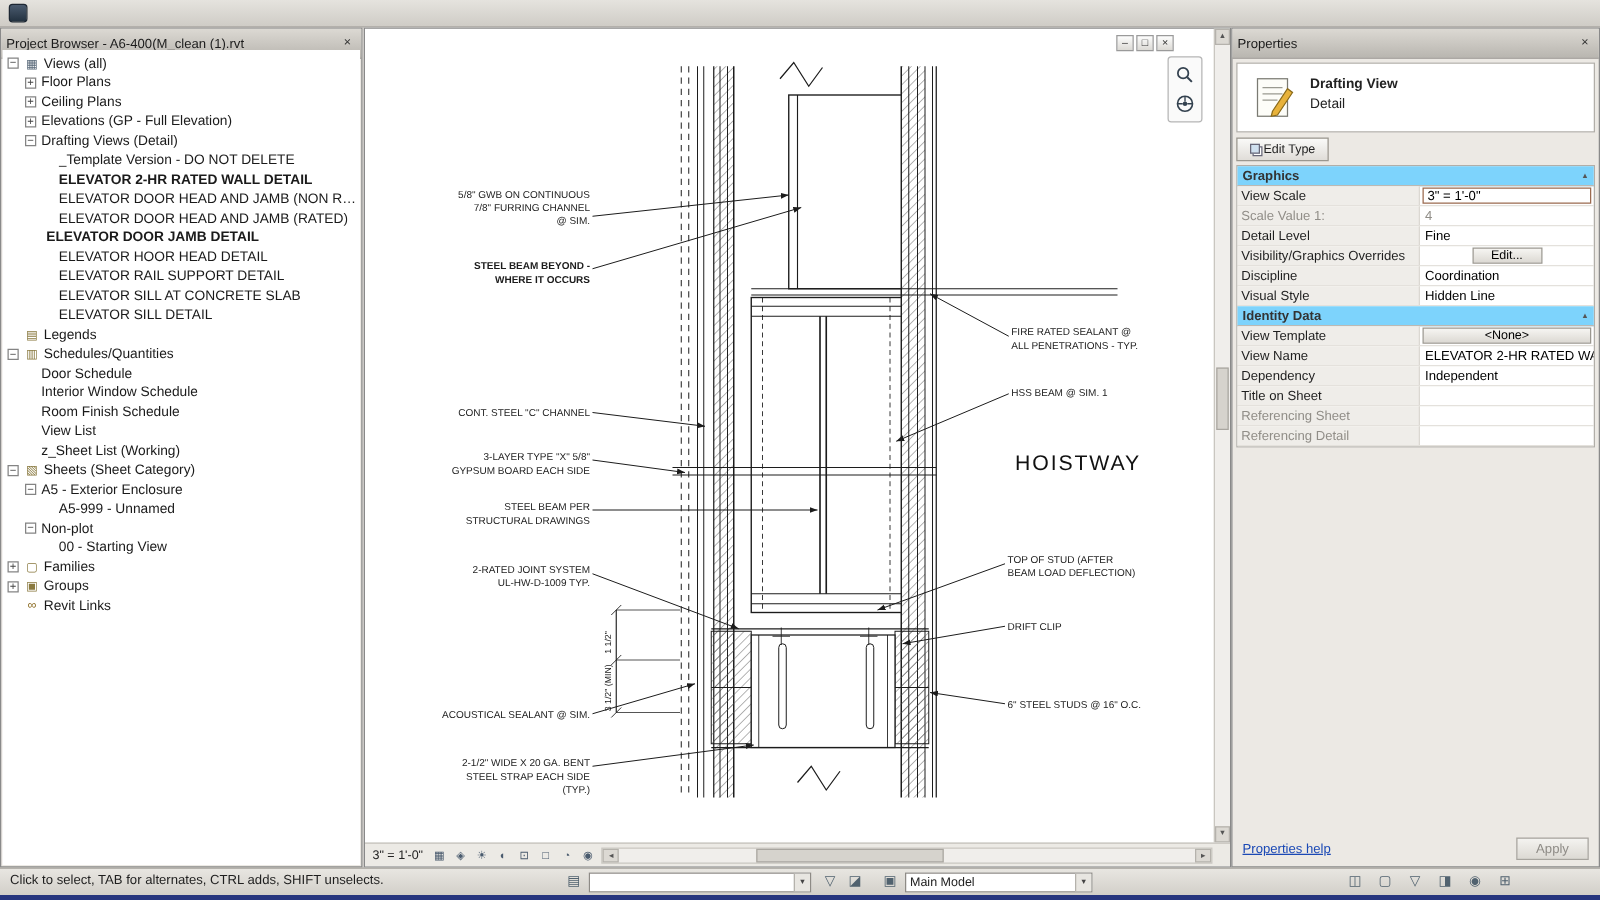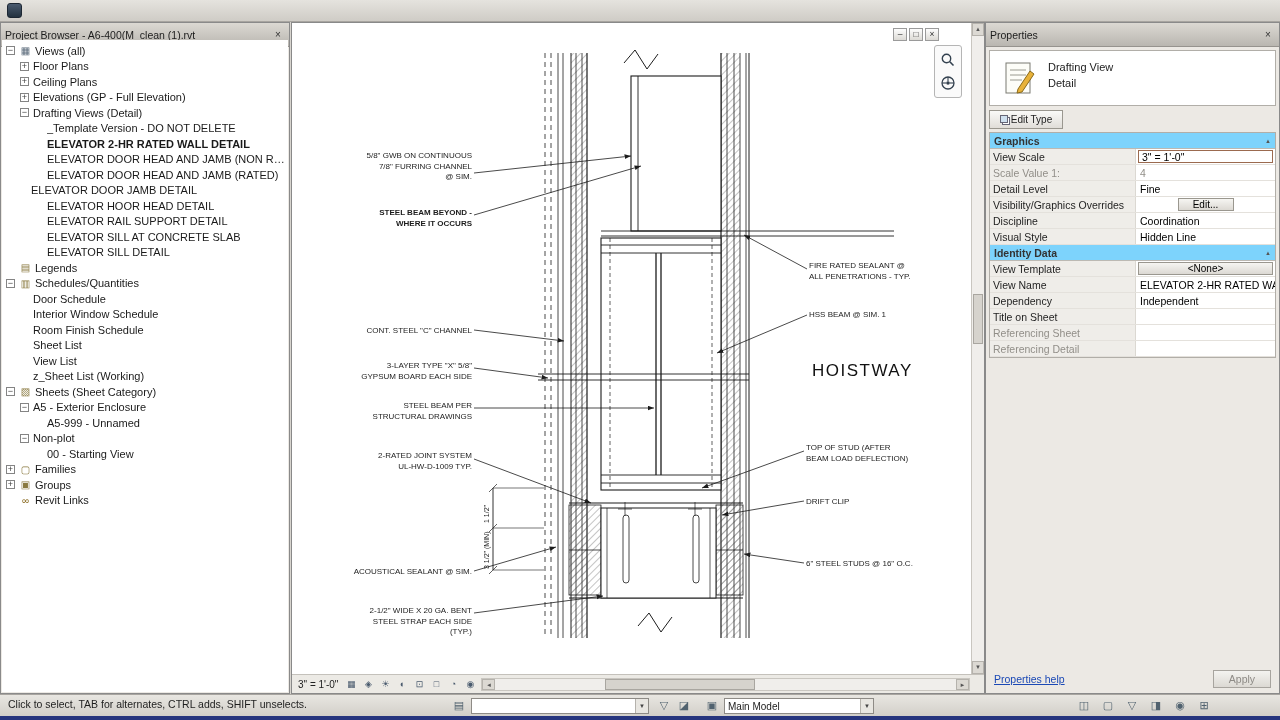--- a/index.html
+++ b/index.html
@@ -68,21 +68,21 @@
   .vb-icon { width:16px; height:15px; font-size:9px; line-height:14px; text-align:center; color:#4a5b6e; }
   .hscroll { flex:1; display:flex; height:13px; margin:0 1px; background:#f0eeeb; border:1px solid #c9c6c0; }
   .hbtn { width:13px; flex:none; background:#dcd9d3; border:1px solid #b5b2ac; font-size:6px;
     line-height:10px; text-align:center; color:#555; }
   .htrack { flex:1; position:relative; }
   .hthumb { position:absolute; top:0; bottom:0; left:110px; width:150px; background:#d6d3cd; border:1px solid #a9a6a0; }
   .corner { width:13px; height:100%; flex:none; }
 
   
   .type-selector { margin:3px; height:56px; background:#fff; border:1px solid #b1aea8; position:relative; }
-  .ts-family { position:absolute; left:58px; top:10px; font-size:11px; color:#222; }
+  .ts-family { position:absolute; left:58px; top:10px; font-size:11px; color:#222;font-weight:bold; }
   .ts-type { position:absolute; left:58px; top:26px; font-size:11px; color:#222; }
   .ts-icon { position:absolute; left:10px; top:8px; }
   .selector-row { display:flex; margin:2px 3px 3px 3px; height:20px; gap:3px; align-items:center; }
   .inst-combo { flex:1; height:19px; border:1px solid #8e8b86; background:#fff; display:flex;
     align-items:center; font-size:10.5px; padding-left:3px; overflow:hidden; white-space:nowrap; }
   .edit-type-btn { width:74px; height:19px; border:1px solid #9a978f; flex:none;
     background:linear-gradient(#fafaf8,#e0ddd8); font-size:10px; display:flex; align-items:center;
     justify-content:center; gap:3px; color:#222; }
   .et-icon { width:8px; height:8px; border:1px solid #667; background:#cfe0ef;
     box-shadow:2px 2px 0 -1px #fff, 2px 2px 0 0 #667; flex:none; }
@@ -165,21 +165,21 @@
         <span class="tree-label">ELEVATOR 2-HR RATED WALL DETAIL</span>
       </div>
       <div class="tree-row" style="padding-left: 32px;">
         <span class="expander none"></span>
         <span class="tree-label">ELEVATOR DOOR HEAD AND JAMB (NON RATED)</span>
       </div>
       <div class="tree-row" style="padding-left: 32px;">
         <span class="expander none"></span>
         <span class="tree-label">ELEVATOR DOOR HEAD AND JAMB (RATED)</span>
       </div>
-      <div class="tree-row" style="padding-left: 16px;">
+      <div class="tree-row" style="padding-left: 22px; font-weight: bold;">
         <span class="expander none"></span>
         <span class="tree-label">ELEVATOR DOOR JAMB DETAIL</span>
       </div>
       <div class="tree-row" style="padding-left: 32px;">
         <span class="expander none"></span>
         <span class="tree-label">ELEVATOR HOOR HEAD DETAIL</span>
       </div>
       <div class="tree-row" style="padding-left: 32px;">
         <span class="expander none"></span>
         <span class="tree-label">ELEVATOR RAIL SUPPORT DETAIL</span>
@@ -206,24 +206,20 @@
         <span class="expander none"></span>
         <span class="tree-label">Door Schedule</span>
       </div>
       <div class="tree-row" style="padding-left: 18px;">
         <span class="expander none"></span>
         <span class="tree-label">Interior Window Schedule</span>
       </div>
       <div class="tree-row" style="padding-left: 18px;">
         <span class="expander none"></span>
         <span class="tree-label">Room Finish Schedule</span>
-      </div>
-      <div class="tree-row" style="padding-left: 18px;">
-        <span class="expander none"></span>
-        <span class="tree-label">Sheet List</span>
       </div>
       <div class="tree-row" style="padding-left: 18px;">
         <span class="expander none"></span>
         <span class="tree-label">View List</span>
       </div>
       <div class="tree-row" style="padding-left: 18px;">
         <span class="expander none"></span>
         <span class="tree-label">z_Sheet List (Working)</span>
       </div>
       <div class="tree-row" style="padding-left: 4px;">

